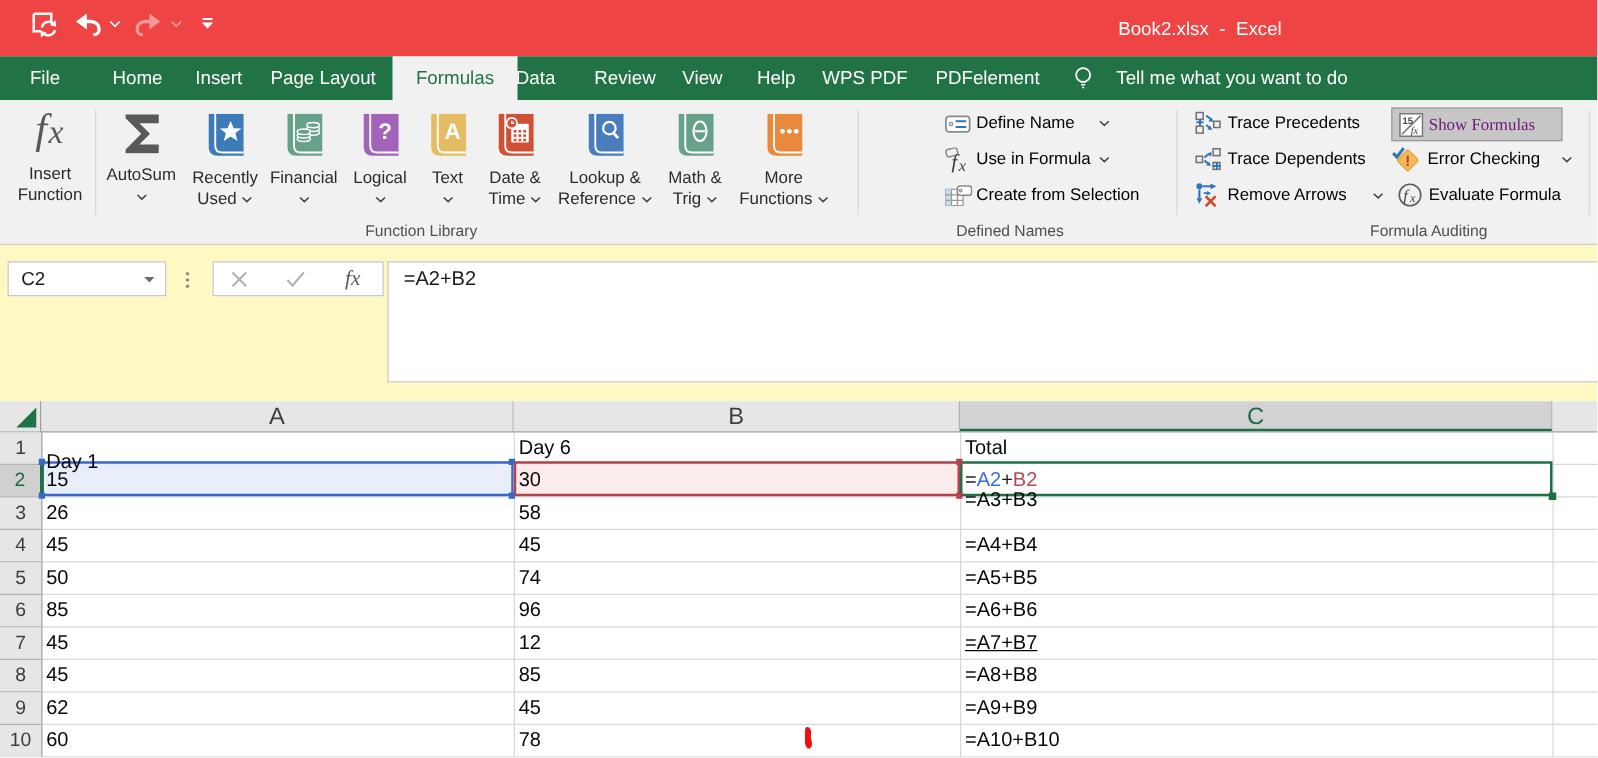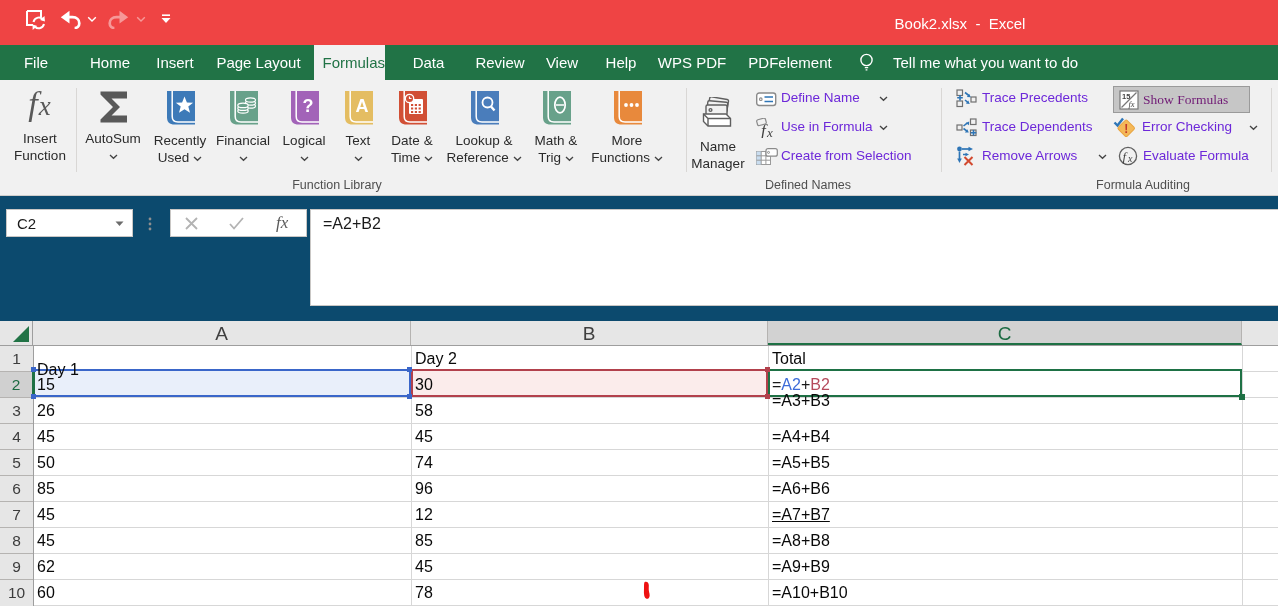--- a/index.html
+++ b/index.html
@@ -7,22 +7,22 @@
 body { font-family:"Liberation Sans", sans-serif; position:relative; background:#fff; }
 .abs { position:absolute; }
 .titlebar { left:0; top:0; width:1278px; height:45px; background:#ef4444; }
 .tabrow { left:0; top:45px; width:1278px; height:35px; background:#217346; }
 .tab { position:absolute; top:0; height:35px; line-height:35px; color:#fff; font-size:15px; text-align:center; }
 .ribbon { left:0; top:80px; width:1278px; height:116px; background:#f1f1f1; border-bottom:1px solid #d0cecc; }
 .gsep { position:absolute; top:8px; width:1px; height:84px; background:#d9d7d5; }
 .glabel { position:absolute; top:97px; height:16px; line-height:16px; font-size:12.5px; color:#4f4f4f; text-align:center; }
 .bigbtn { position:absolute; top:11px; text-align:center; }
 .blabel { font-size:13.5px; color:#2b2b2b; line-height:16.5px; margin-top:4px; white-space:nowrap; }
-.smtext { position:absolute; font-size:13.5px; color:#6d28d9; white-space:nowrap; }
-.fbar { left:0; top:196px; width:1278px; height:125px; background:#0c4a6e; }
+.smtext { position:absolute; font-size:13.5px; color:#000000; white-space:nowrap; }
+.fbar { left:0; top:196px; width:1278px; height:125px; background:#fef9c3; }
 .wbox { position:absolute; background:#fff; border:1px solid #c9c7c5; }
 .grid { left:0; top:321px; width:1278px; height:285px; background:#fff; }
 .chead { position:absolute; top:0; height:24px; background:#e6e6e6; color:#3f3f3f; font-size:19px; text-align:center; line-height:25px; border-right:1px solid #b5b3b1;}
 .rhead { position:absolute; left:0; width:33px; height:26px; background:#e6e6e6; color:#3c3c3c; font-size:15.5px; text-align:center; line-height:26px; border-bottom:1px solid #b5b3b1; }
 .cell { position:absolute; font-size:16px; color:#090909; line-height:26px; white-space:nowrap; }
 .vline { position:absolute; width:1px; background:#d7d7d7; }
 .hline { position:absolute; height:1px; background:#d7d7d7; }
 .hdl { position:absolute; width:5px; height:5px; }
 </style>
 </head>
@@ -52,21 +52,21 @@
       <path d="M1.2 1.2 L5 5 L8.8 1.2" stroke="#fff" stroke-width="1.4" fill="none"></path>
     </svg>
   <svg class="abs" style="left:160px; top:14px;" width="12" height="10" viewBox="0 0 12 10">
     <path d="M2 1.2 H10" stroke="#fff" stroke-width="1.6"></path>
     <polygon points="1.5,4 10.5,4 6,9" fill="#fff"></polygon>
   </svg>
   <div class="abs" style="left:840px; top:0; width:240px; height:45px; line-height:47px; color:#fff; font-size:15px; text-align:center;">Book2.xlsx&nbsp; -&nbsp; Excel</div>
 </div>
 
 <div class="abs tabrow">
-  <div class="tab" style="left:314px; width:71px; background:#f1f1f1; color:#217346;text-align:right;">Formulas</div>
+  <div class="tab" style="left:314px; width:100px; background:#f1f1f1; color:#217346;">Formulas</div>
   <div class="tab" style="left:16px; width:40px;">File</div>
   <div class="tab" style="left:86px; width:48px;">Home</div>
   <div class="tab" style="left:153px; width:44px;">Insert</div>
   <div class="tab" style="left:215px; width:87px;">Page Layout</div>
   <div class="tab" style="left:409px; width:39px;">Data</div>
   <div class="tab" style="left:474px; width:52px;">Review</div>
   <div class="tab" style="left:544px; width:36px;">View</div>
   <div class="tab" style="left:602px; width:38px;">Help</div>
   <div class="tab" style="left:654px; width:76px;">WPS PDF</div>
   <div class="tab" style="left:748px; width:84px;">PDFelement</div>
@@ -205,33 +205,20 @@
       <path d="M2 0 H30 V33.5 H9.5 C4.5 33.5 2 31 2 26.5 Z" fill="#68a18a"></path>
       <path d="M7.2 0 V25.5 C7.2 29.6 9.7 31 13 31 H30" stroke="#fff" stroke-width="1.5" fill="none"></path>
       <ellipse cx="19" cy="14" rx="5.2" ry="7.8" fill="none" stroke="#fff" stroke-width="1.7"></ellipse>
       <path d="M15 14 H23" stroke="#fff" stroke-width="1.5"></path>
     </svg>
     <div class="blabel">Math &amp;<br>Trig <svg width="9" height="6">
           <path d="M1 1 L4.5 4.3 L8 1" stroke="#444" stroke-width="1.3" fill="none"></path>
         </svg></div>
   </div>
 
-  <div class="bigbtn" style="left:686px; width:64px; top:17px;">
-    <svg width="34" height="32" viewBox="0 0 34 32">
-      <g fill="#f1f1f1" stroke="#5f5f5f" stroke-width="1.4">
-        <rect x="8" y="1" width="19" height="10" rx="1.5" transform="rotate(10 17 6)"></rect>
-        <rect x="6.5" y="4.5" width="20" height="10" rx="1.5" transform="rotate(5 16 9)"></rect>
-        <rect x="5" y="8" width="21" height="10.5" rx="1.5"></rect>
-        <circle cx="9.5" cy="13" r="1.4"></circle>
-        <path d="M2.5 17 H25 L29.5 21.5 V29 H7 L2.5 24.5 Z" fill="#fff"></path>
-        <path d="M2.5 17 L7 21.5 H29.5 M7 21.5 V29" fill="none"></path>
-      </g>
-    </svg>
-    <div class="blabel" style="margin-top:6px;">Name<br>Manager</div>
-  </div>
 
   <svg class="abs" style="left:756px; top:12px;" width="21" height="15" viewBox="0 0 21 15">
     <rect x="0.7" y="1" width="19" height="12.5" rx="2.5" fill="#fff" stroke="#8a8a8a" stroke-width="1.4"></rect>
     <circle cx="4.8" cy="7.2" r="1.3" fill="none" stroke="#8a8a8a" stroke-width="1.1"></circle>
     <path d="M8.5 5 H17 M8.5 9.5 H17" stroke="#2e75b6" stroke-width="1.6"></path>
   </svg>
   <div class="smtext" style="left:781px; top:10px;">Define Name</div>
   <svg class="abs" style="left:879px; top:16px;" width="9" height="6">
       <path d="M1 1 L4.5 4.3 L8 1" stroke="#444" stroke-width="1.3" fill="none"></path>
     </svg>
@@ -400,21 +387,21 @@
   <div class="abs" style="left:32px; top:50px; width:3px; height:25px; background:#1e7145;"></div>
   <div class="hdl" style="left:31px; top:46px; background:#3a66c9;"></div>
   <div class="hdl" style="left:31px; top:73px; background:#3a66c9;"></div>
   <div class="hdl" style="left:407px; top:46px; background:#3a66c9;"></div>
   <div class="hdl" style="left:407px; top:73px; background:#3a66c9;"></div>
   <div class="hdl" style="left:765px; top:46px; background:#b2414c;"></div>
   <div class="hdl" style="left:765px; top:73px; background:#b2414c;"></div>
   <div class="hdl" style="left:1239px; top:73px; width:6px; height:6px; background:#1e7145;"></div>
 
   <div class="cell" style="left:37px; top:36px;">Day 1</div>
-  <div class="cell" style="left:415px; top:25px;">Day 2</div>
+  <div class="cell" style="left:415px; top:25px;">Day 6</div>
   <div class="cell" style="left:772px; top:25px;">Total</div>
   <div class="cell" style="left:37px; top:51px;">15</div>
   <div class="cell" style="left:415px; top:51px;">30</div>
   <div class="cell" style="left:772px; top:51px;"><span style="color:#1a1a1a;">=</span><span style="color:#3c6bd8;">A2</span><span style="color:#1a1a1a;">+</span><span style="color:#b5495b;">B2</span></div>
   <div class="cell" style="left:37px; top:77px;">26</div>
   <div class="cell" style="left:415px; top:77px;">58</div>
   <div class="cell" style="left:772px; top:67px;">=A3+B3</div>
   <div class="cell" style="left:37px; top:103px;">45</div>
   <div class="cell" style="left:415px; top:103px;">45</div>
   <div class="cell" style="left:772px; top:103px;">=A4+B4</div>

